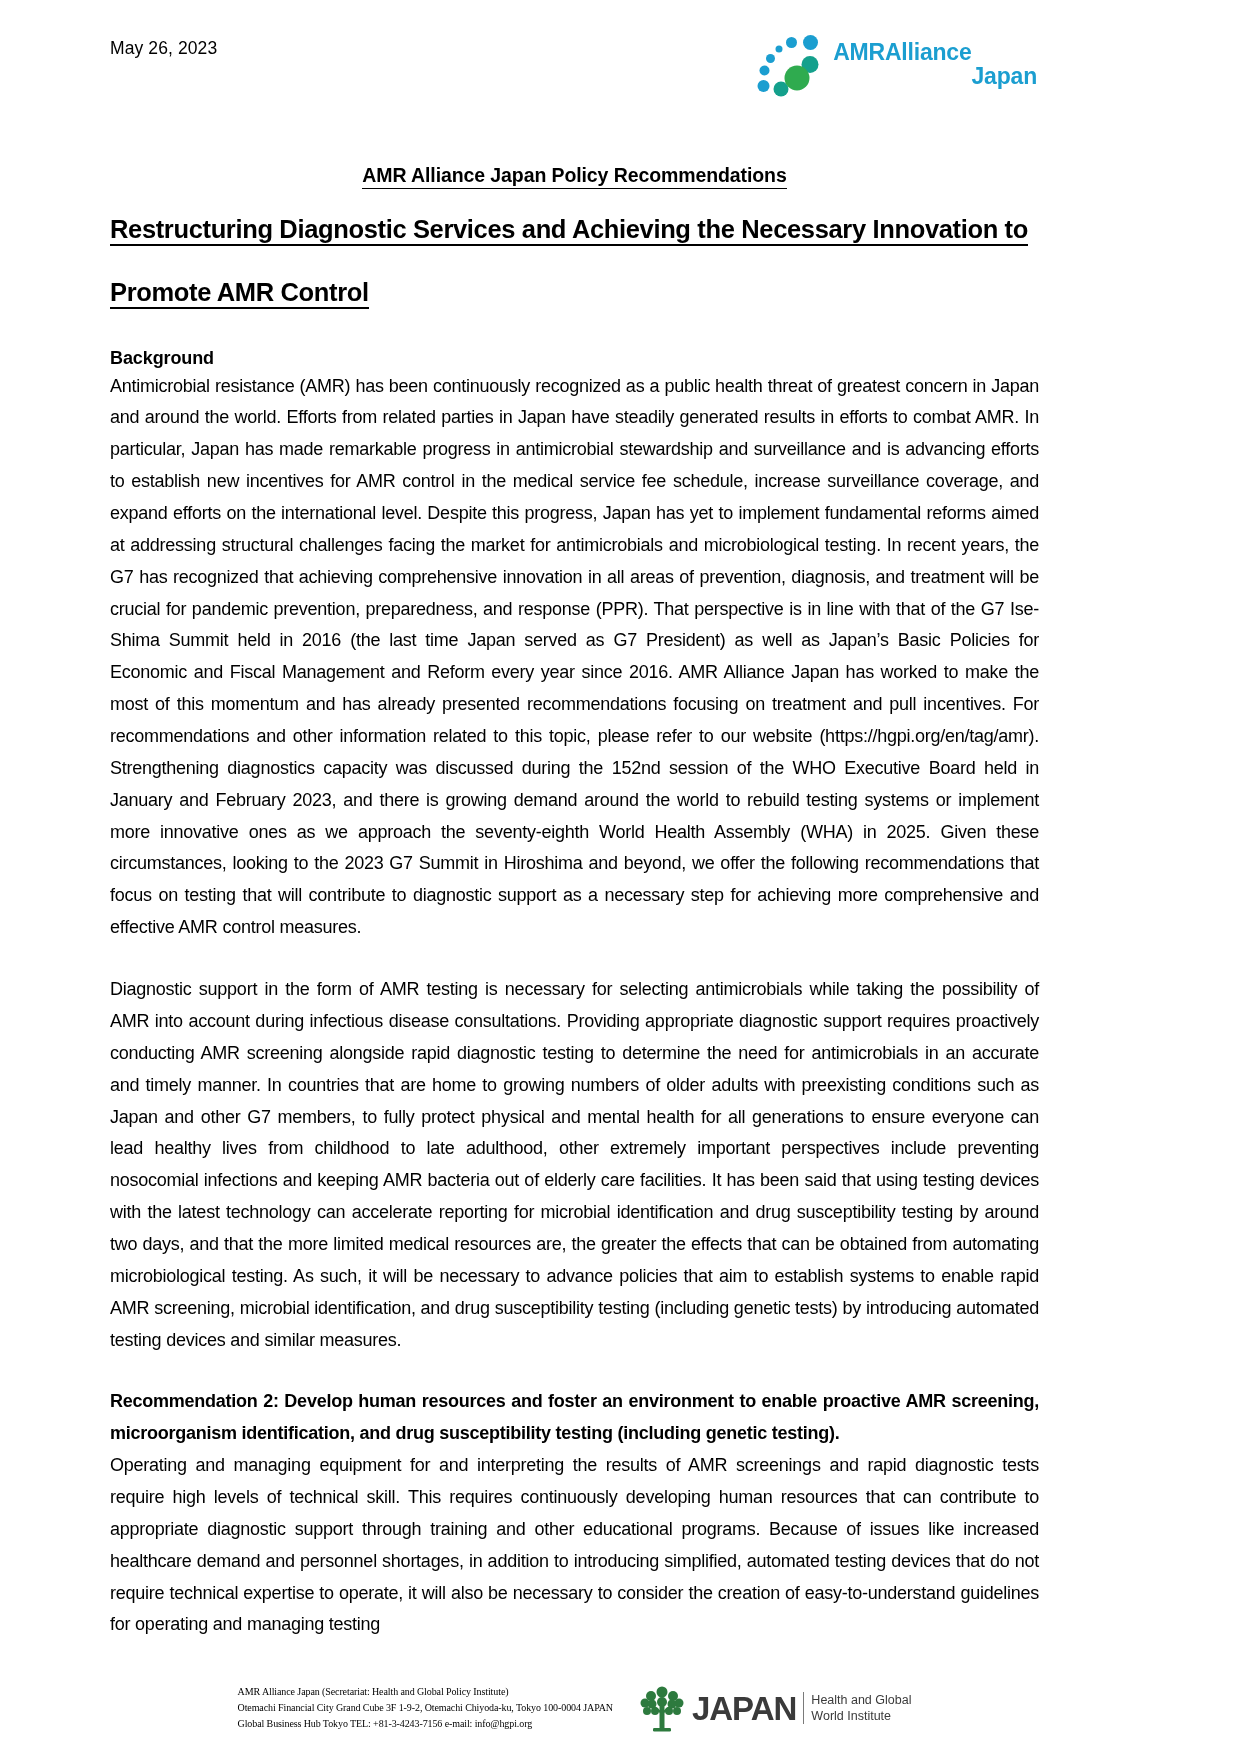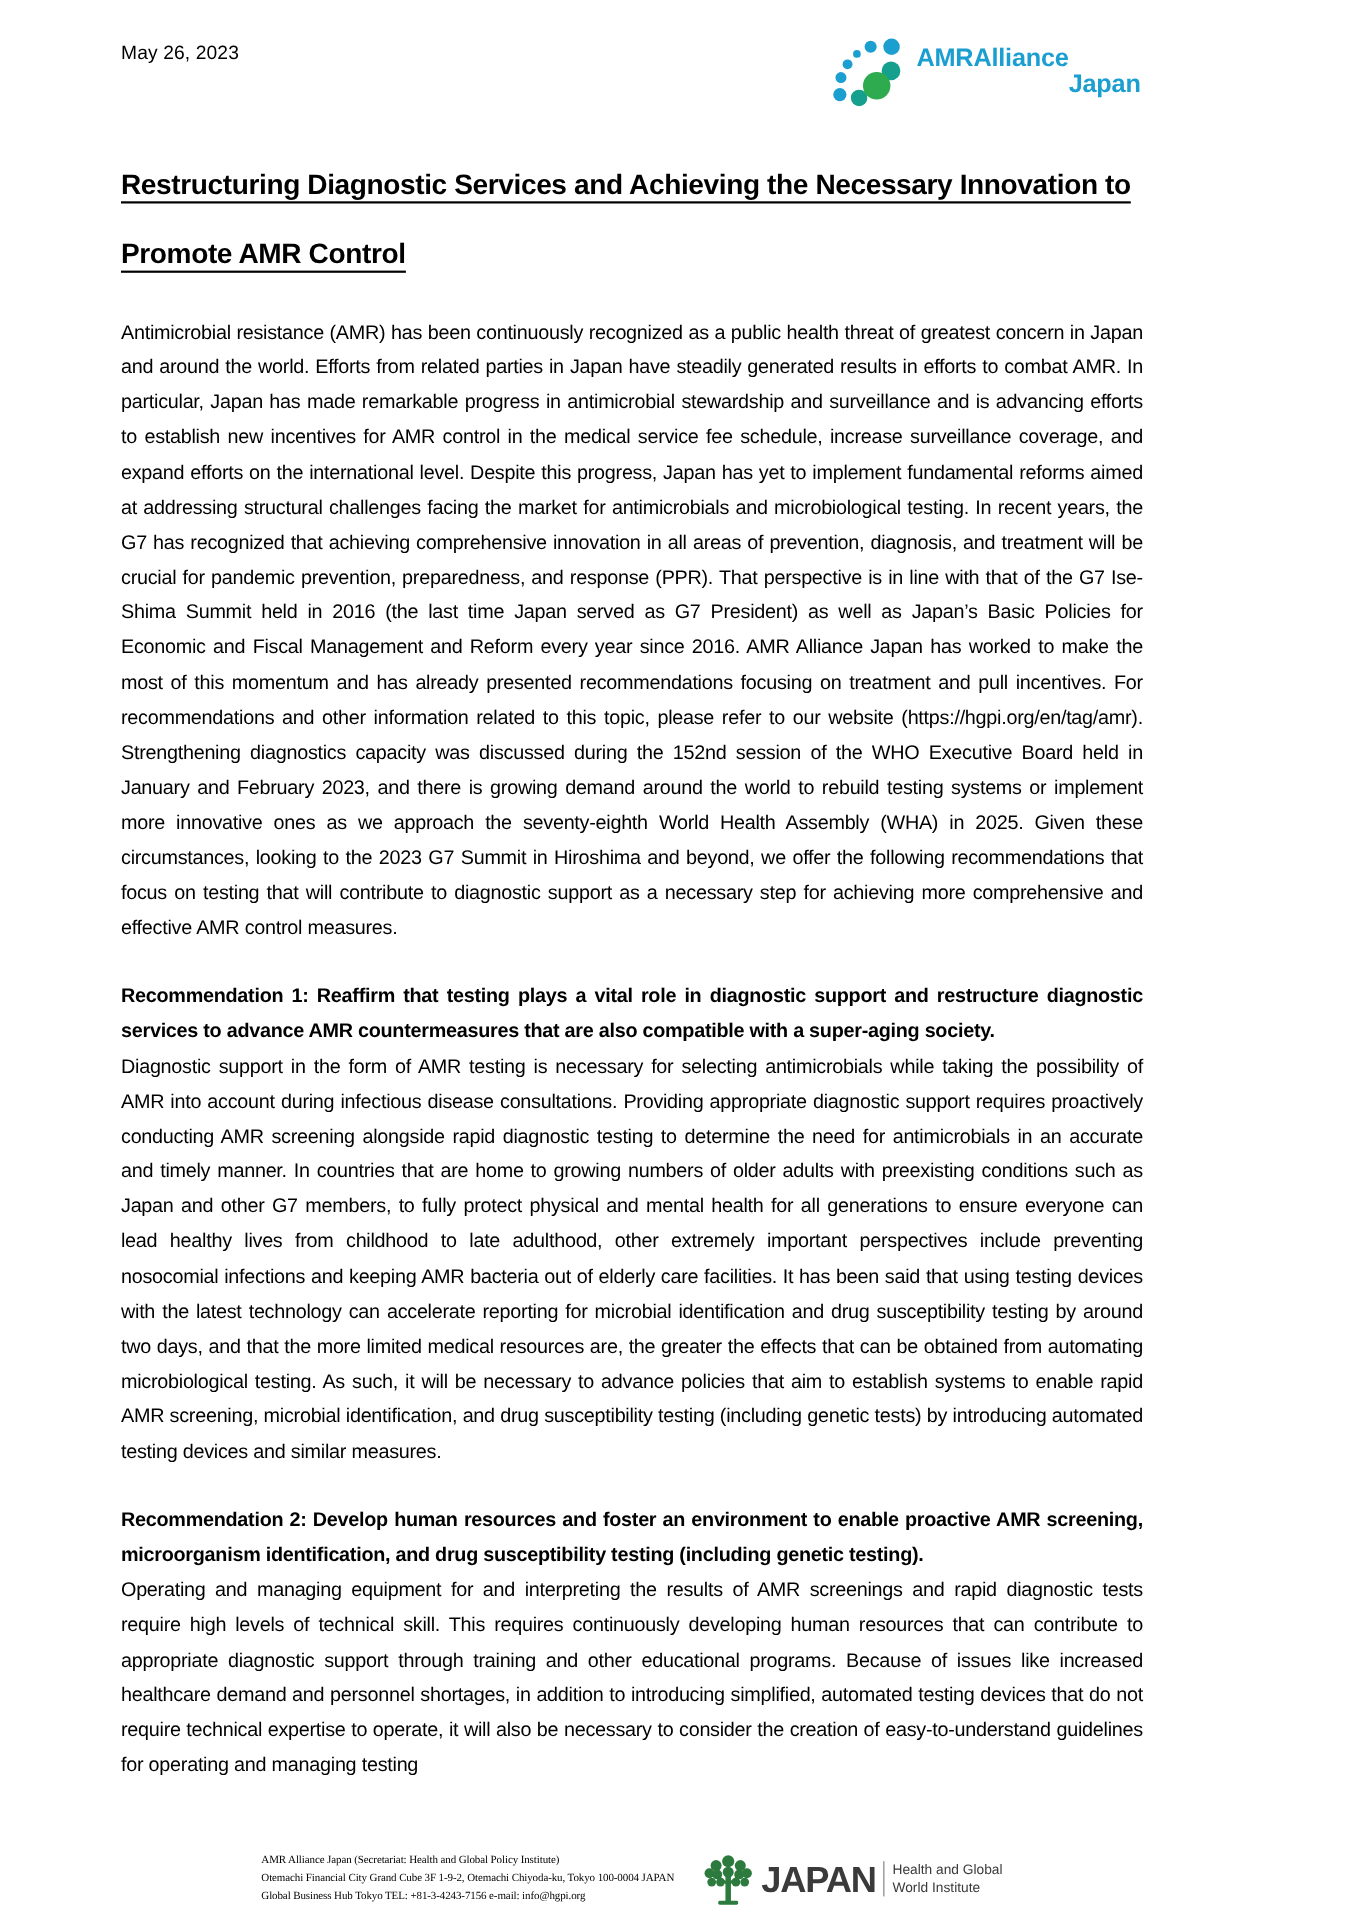--- a/index.html
+++ b/index.html
@@ -178,35 +178,38 @@
         <circle cx="42" cy="46" r="12.5" fill="#2fab4f"></circle>
       </svg>
       <div class="amr-logo-text">
         <span class="l1">AMR</span>
         <span class="l2">Alliance</span>
         <span class="l3">Japan</span>
       </div>
     </div>
   </div>
 
+  <div class="kicker">
+    <span>AMR Alliance Japan Policy Recommendations</span>
+  </div>
 
   <div class="doc-title">
     <span class="tline">Restructuring Diagnostic Services and Achieving the Necessary Innovation to</span>
     <span class="l2wrap">
       <span class="tline">Promote AMR Control</span>
     </span>
   </div>
 
   <div class="content">
 
+    <h2 class="section-heading">Background</h2>
     <p class="body-text">Antimicrobial resistance (AMR) has been continuously recognized as a public health threat of greatest concern in Japan and around the world. Efforts from related parties in Japan have steadily generated results in efforts to combat AMR. In particular, Japan has made remarkable progress in antimicrobial stewardship and surveillance and is advancing efforts to establish new incentives for AMR control in the medical service fee schedule, increase surveillance coverage, and expand efforts on the international level. Despite this progress, Japan has yet to implement fundamental reforms aimed at addressing structural challenges facing the market for antimicrobials and microbiological testing. In recent years, the G7 has recognized that achieving comprehensive innovation in all areas of prevention, diagnosis, and treatment will be crucial for pandemic prevention, preparedness, and response (PPR). That perspective is in line with that of the G7 Ise-Shima Summit held in 2016 (the last time Japan served as G7 President) as well as Japan’s Basic Policies for Economic and Fiscal Management and Reform every year since 2016. AMR Alliance Japan has worked to make the most of this momentum and has already presented recommendations focusing on treatment and pull incentives. For recommendations and other information related to this topic, please refer to our website (https://hgpi.org/en/tag/amr). Strengthening diagnostics capacity was discussed during the 152nd session of the WHO Executive Board held in January and February 2023, and there is growing demand around the world to rebuild testing systems or implement more innovative ones as we approach the seventy-eighth World Health Assembly (WHA) in 2025. Given these circumstances, looking to the 2023 G7 Summit in Hiroshima and beyond, we offer the following recommendations that focus on testing that will contribute to diagnostic support as a necessary step for achieving more comprehensive and effective AMR control measures.</p>
 
     <div class="block-gap"></div>
 
-    <p class="rec-heading">Recommendation 1: Reaffirm that testing plays a vital role in diagnostic support and restructure diagnostic services to advance AMR countermeasures that are also compatible with a super-aging society.</p>
     <p class="body-text">Diagnostic support in the form of AMR testing is necessary for selecting antimicrobials while taking the possibility of AMR into account during infectious disease consultations. Providing appropriate diagnostic support requires proactively conducting AMR screening alongside rapid diagnostic testing to determine the need for antimicrobials in an accurate and timely manner. In countries that are home to growing numbers of older adults with preexisting conditions such as Japan and other G7 members, to fully protect physical and mental health for all generations to ensure everyone can lead healthy lives from childhood to late adulthood, other extremely important perspectives include preventing nosocomial infections and keeping AMR bacteria out of elderly care facilities. It has been said that using testing devices with the latest technology can accelerate reporting for microbial identification and drug susceptibility testing by around two days, and that the more limited medical resources are, the greater the effects that can be obtained from automating microbiological testing. As such, it will be necessary to advance policies that aim to establish systems to enable rapid AMR screening, microbial identification, and drug susceptibility testing (including genetic tests) by introducing automated testing devices and similar measures.</p>
 
     <div class="block-gap"></div>
 
     <p class="rec-heading">Recommendation 2: Develop human resources and foster an environment to enable proactive AMR screening, microorganism identification, and drug susceptibility testing (including genetic testing).</p>
     <p class="body-text">Operating and managing equipment for and interpreting the results of AMR screenings and rapid diagnostic tests require high levels of technical skill. This requires continuously developing human resources that can contribute to appropriate diagnostic support through training and other educational programs. Because of issues like increased healthcare demand and personnel shortages, in addition to introducing simplified, automated testing devices that do not require technical expertise to operate, it will also be necessary to consider the creation of easy-to-understand guidelines for operating and managing testing</p>
 
   </div>
 
   <div class="footer">

